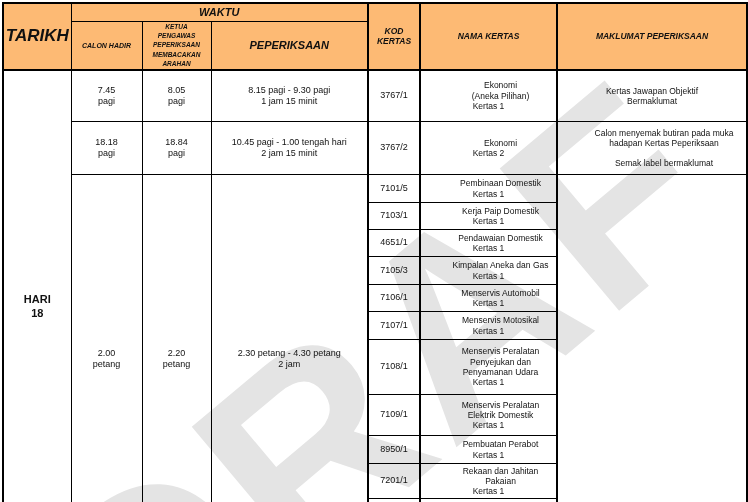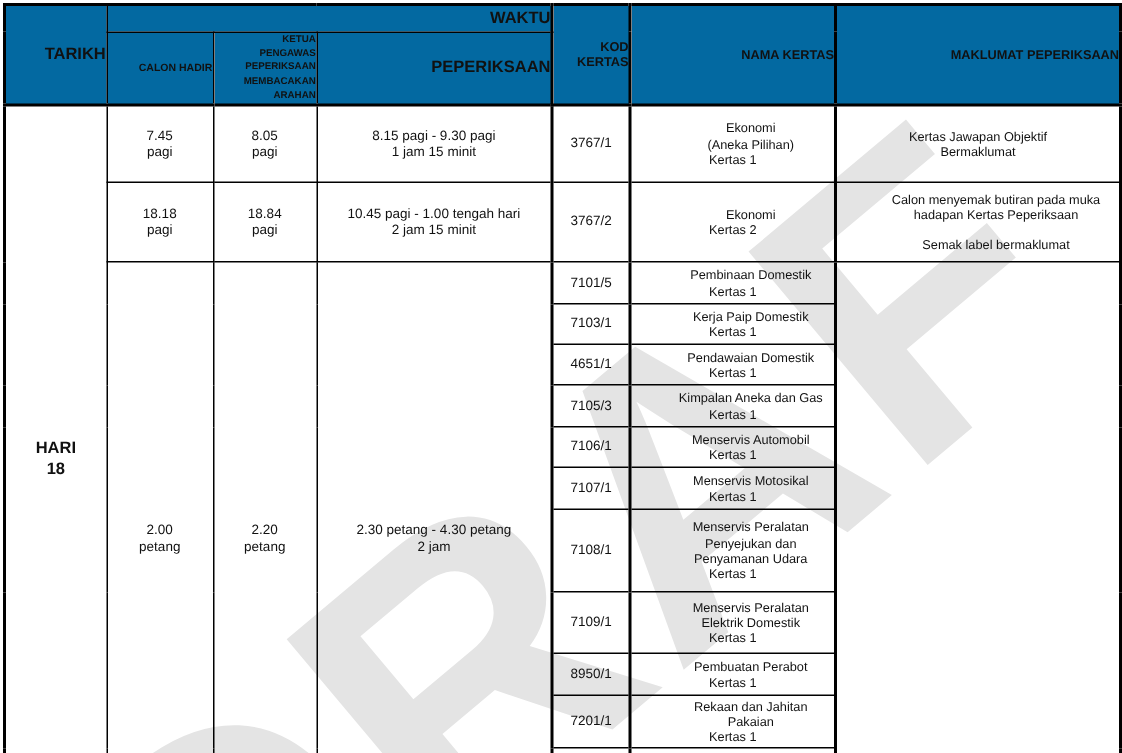--- a/index.html
+++ b/index.html
@@ -29,27 +29,27 @@
   table.tt {
     position: relative;
     z-index: 1;
     margin: 2px 0 0 2px;
     border-collapse: collapse;
     table-layout: fixed;
     width: 744px;
     border: 2px solid #000;
   }
   .tt td, .tt th { border: 1px solid #000; overflow: hidden; }
-  .tt th { background: #0369a1; font-weight: bold; text-align: right; vertical-align: middle; }
+  .tt th { background: #fdba74; font-weight: bold; text-align: center; vertical-align: middle; font-style: italic; }
   .tt td { background: transparent; text-align: center; vertical-align: middle; padding: 1px 2px; }
   .thL { border-left-width: 2px !important; }
   .thB { border-bottom-width: 2px !important; }
   .pre { white-space: pre-line; margin-left: 24px; }
   .f-waktu  { font-size: 11px; }
-  .f-tarikh { font-size: 11px; }
+  .f-tarikh { font-size: 17px; }
   .f-pep    { font-size: 11px; }
   .f-hdr    { font-size: 8.5px; line-height: 1.25; }
   .f-calon  { font-size: 7px; }
   .f-ketua  { font-size: 6.5px; line-height: 1.45; }
   .c   { font-size: 9px; line-height: 1.25; }
   .nm  { font-size: 8.5px; line-height: 1.22; }
   .it  { }
   .m2  { margin-top: 9px; }
   .day {
     font-size: 11px; font-weight: bold; line-height: 1.25;

